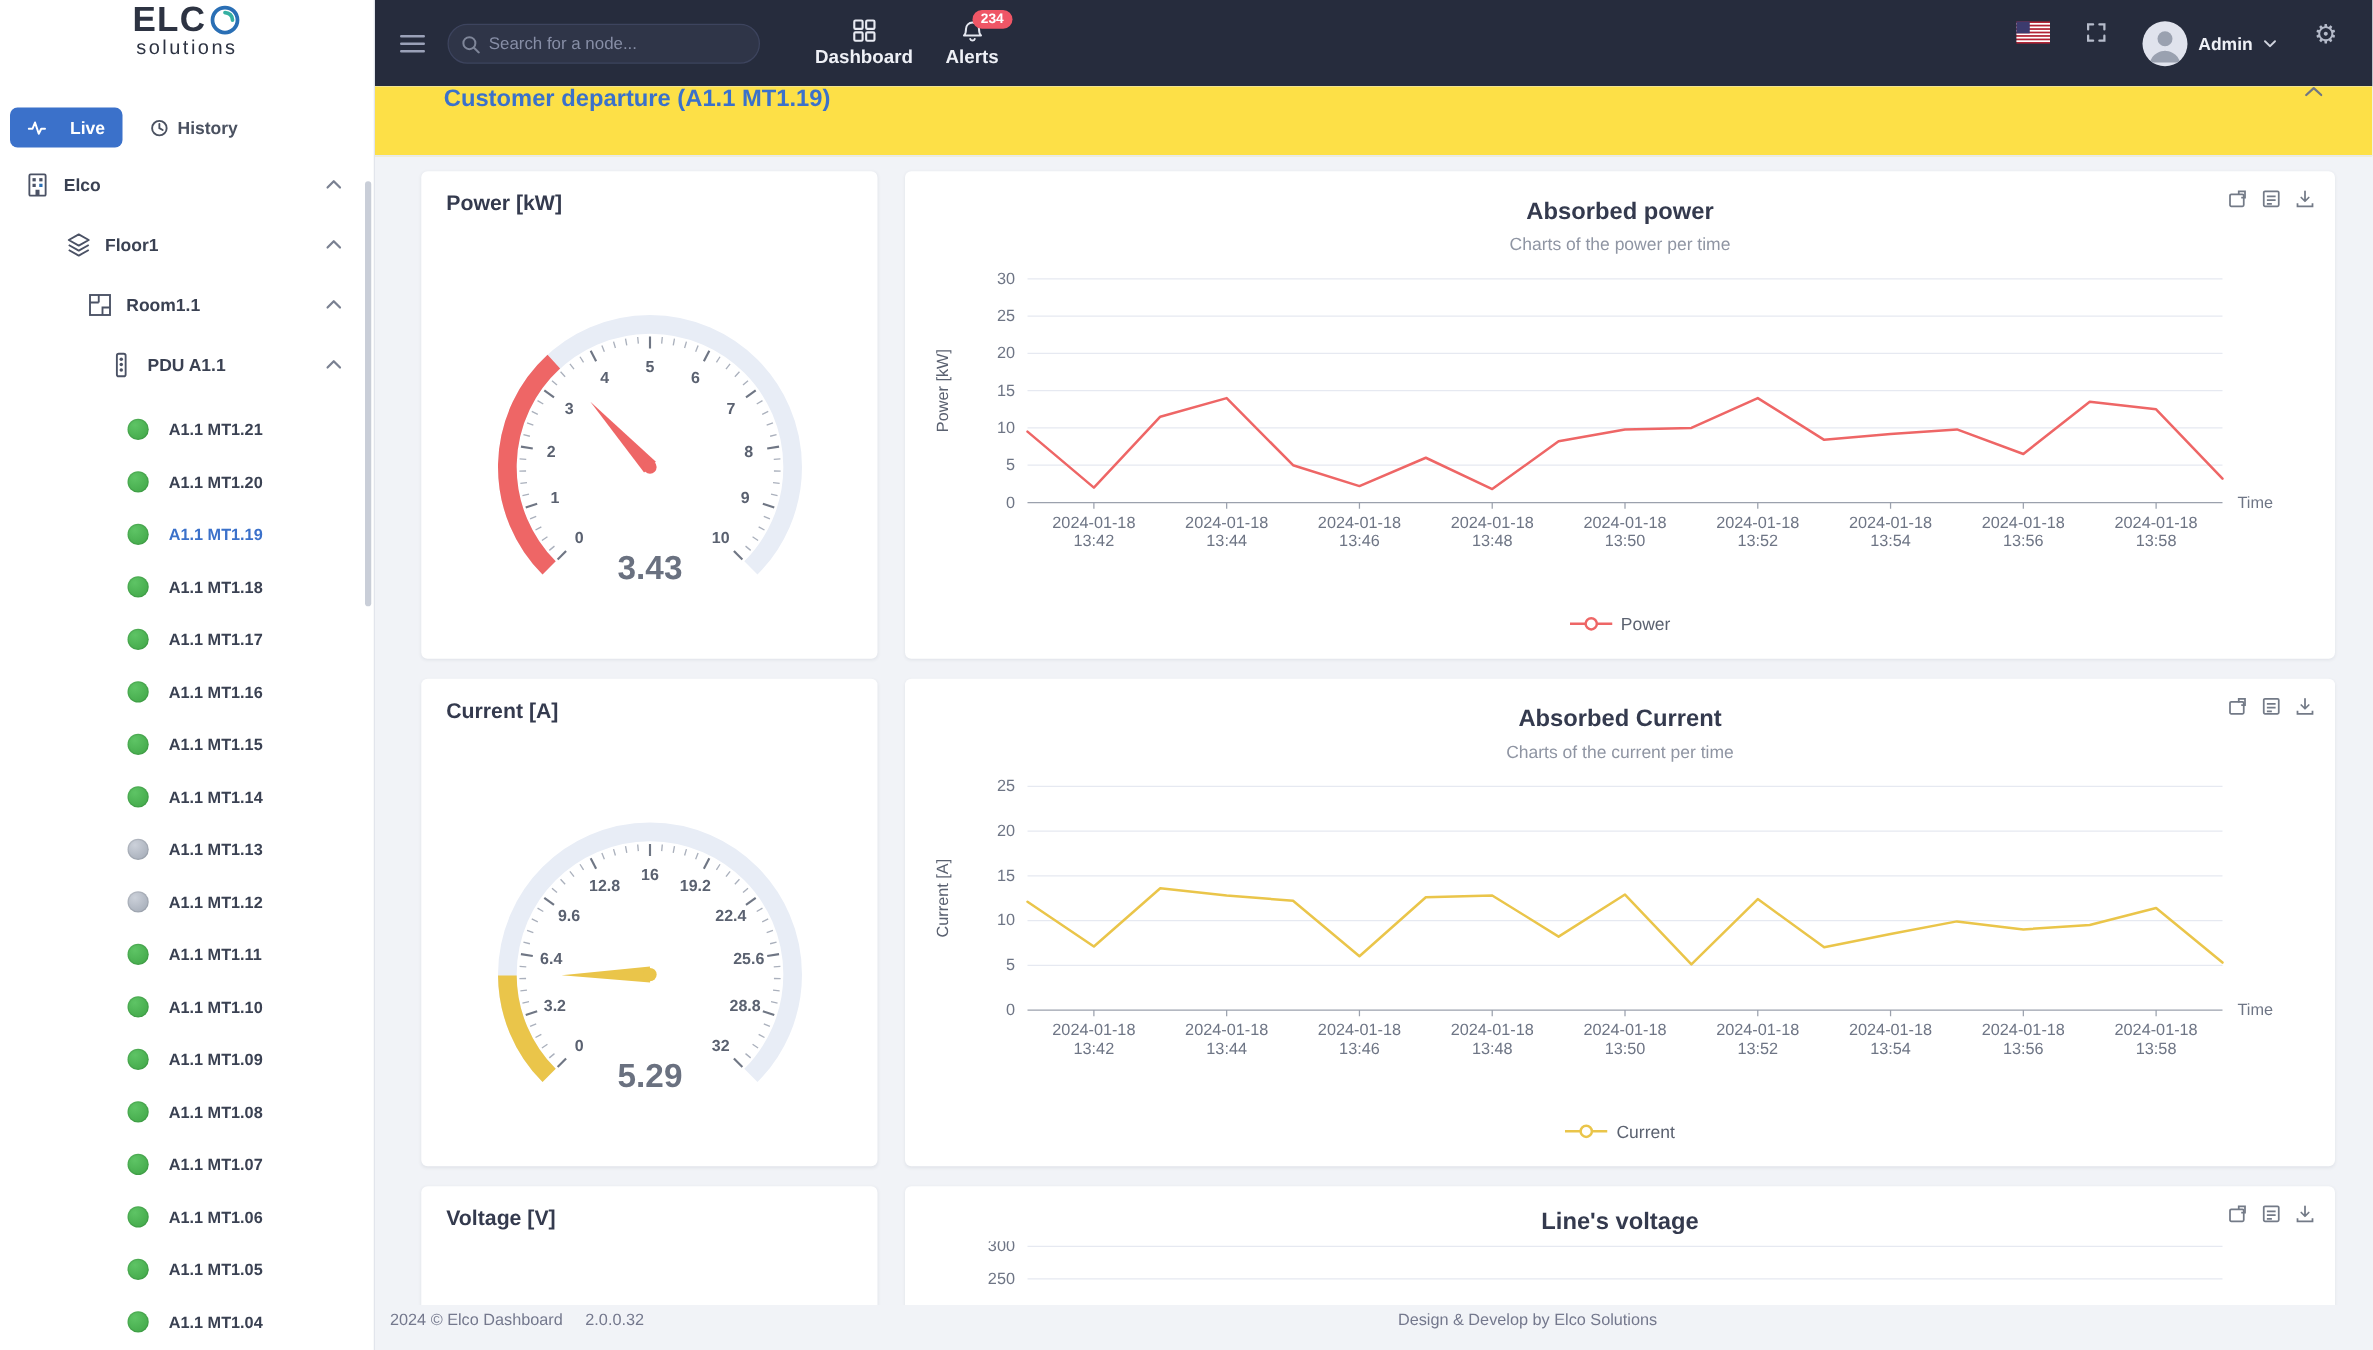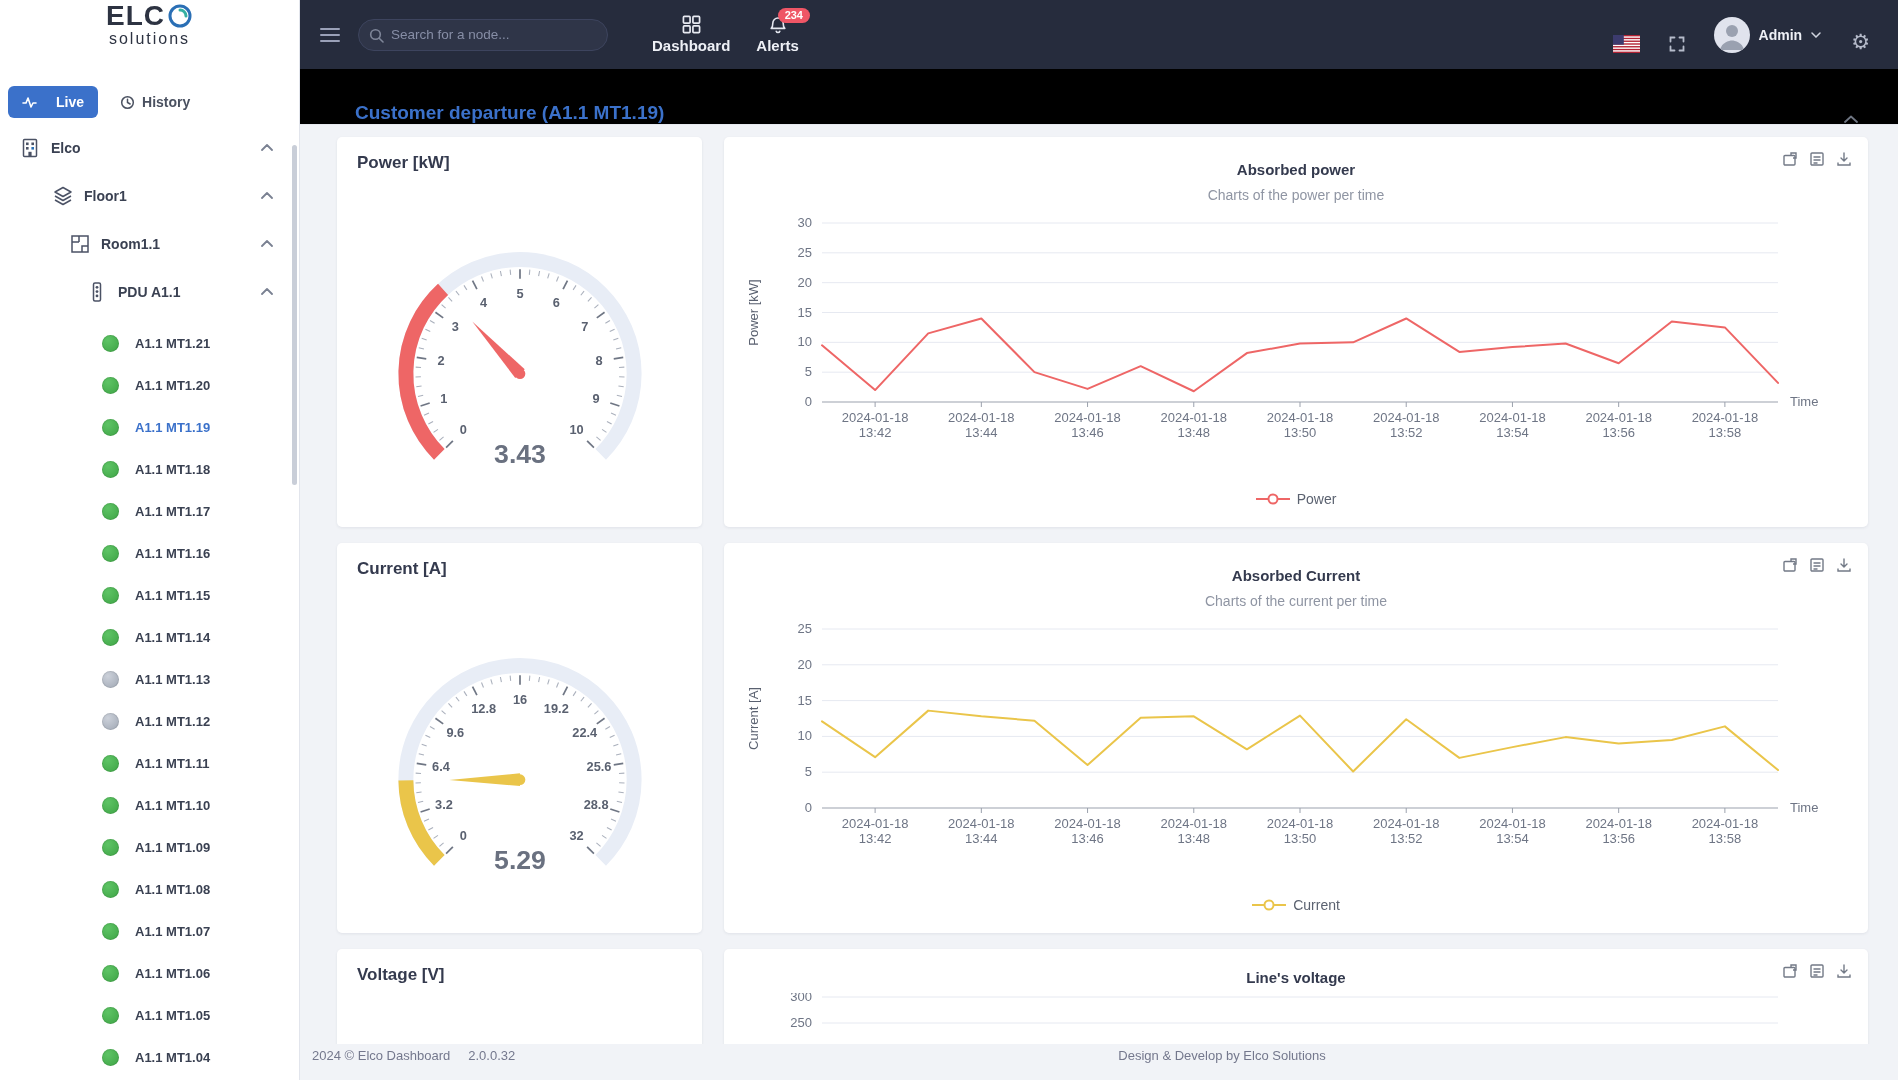--- a/index.html
+++ b/index.html
@@ -44,41 +44,41 @@
   .search-wrap svg { position:absolute; left:11px; top:9px; }
   .search-input { width:250px; height:32px; border-radius:16px; background:#2f3548; border:1px solid #3d445e;
                   color:#c9cedd; font-size:13.5px; padding:0 14px 0 32px; outline:none; font-family:inherit; }
   .search-input::placeholder { color:#878ea6; }
   .nav-stack { display:flex; flex-direction:column; align-items:center; gap:3px; margin-left:44px; cursor:pointer; }
   .nav-stack .lbl { color:#eef0f6; font-size:15px; font-weight:600; }
   .bell-wrap { position:relative; }
   .badge { position:absolute; top:-8px; left:9px; background:#ef5666; color:#fff; font-size:11px; font-weight:700;
            border-radius:9px; padding:2px 7px; line-height:1; }
   .nav-spacer { flex:1; }
-  .nav-right { display:flex; align-items:flex-end; }
+  .nav-right { display:flex; align-items:flex-start; }
   .flag { display:flex; margin-right:28px; cursor:pointer; }
   .fsbtn { background:none; border:none; cursor:pointer; display:flex; margin-right:28px; }
   .user-chip { display:flex; align-items:center; gap:9px; cursor:pointer; margin-right:30px; }
   .avatar { width:36px; height:36px; border-radius:50%; background:#e0e3ed; overflow:hidden; display:flex; }
   .user-name { color:#eef0f6; font-size:14px; font-weight:600; }
   .gear { background:none; border:none; cursor:pointer; color:#b4bac9; font-size:21px; line-height:1;
           font-family:"DejaVu Sans",sans-serif; }
 
   
   .main { position:absolute; left:300px; top:69px; right:0; bottom:24px; overflow:hidden; background:#f1f3f7; }
-  .title-strip { height:56px; background:#000000; border-bottom:1px solid #e6e9ef; display:flex; align-items:flex-end;
+  .title-strip { height:56px; background:#fde047; border-bottom:1px solid #e6e9ef; display:flex; align-items:flex-start;
                  padding:0 40px 0 55px; }
   .title-strip h1 { font-size:19px; font-weight:700; color:var(--accent,#3b71ca); flex:1; }
   .collapse-btn { background:none; border:none; cursor:pointer; display:flex; }
   .grid { display:grid; grid-template-columns:365px 1fr; gap:16px 22px; margin:12px 30px 0 37px; grid-auto-rows:390px; }
   .card { background:#fff; border-radius:5px; box-shadow:0 1px 3px rgba(25,35,65,.08); position:relative; }
   .gauge-card h2 { font-size:17px; font-weight:700; color:var(--text-dark,#343a4e); padding:16px 20px 0; }
   .gauge-svg { display:block; width:320px; margin:62px auto 0; }
   .chart-card { padding:12px 20px; }
-  .chart-card h3 { font-size:15px; font-weight:700; color:var(--text-dark,#343a4e); text-align:center; margin-top:8px; line-height:26px; }
+  .chart-card h3 { font-size:19px; font-weight:700; color:var(--text-dark,#343a4e); text-align:center; margin-top:8px; line-height:26px; }
   .chart-card .subtitle { font-size:14px; color:#8f95a3; text-align:center; margin-top:2px; line-height:20px; }
   .chart-svg { display:block; width:1104px; height:240px; margin-top:4px; }
   .volt-svg { display:block; width:1104px; height:80px; margin-top:2px; }
   .cut h3 { margin-top:4px; }
   .cut .subtitle { margin-top:0; }
   .toolbox { position:absolute; top:14px; right:16px; display:flex; gap:11px; }
   .toolbox span { display:flex; cursor:pointer; }
   .legend { display:flex; align-items:center; justify-content:center; gap:7px; margin-top:42px; }
   .legend span { font-size:14px; color:#5b6270; font-weight:500; }
 

